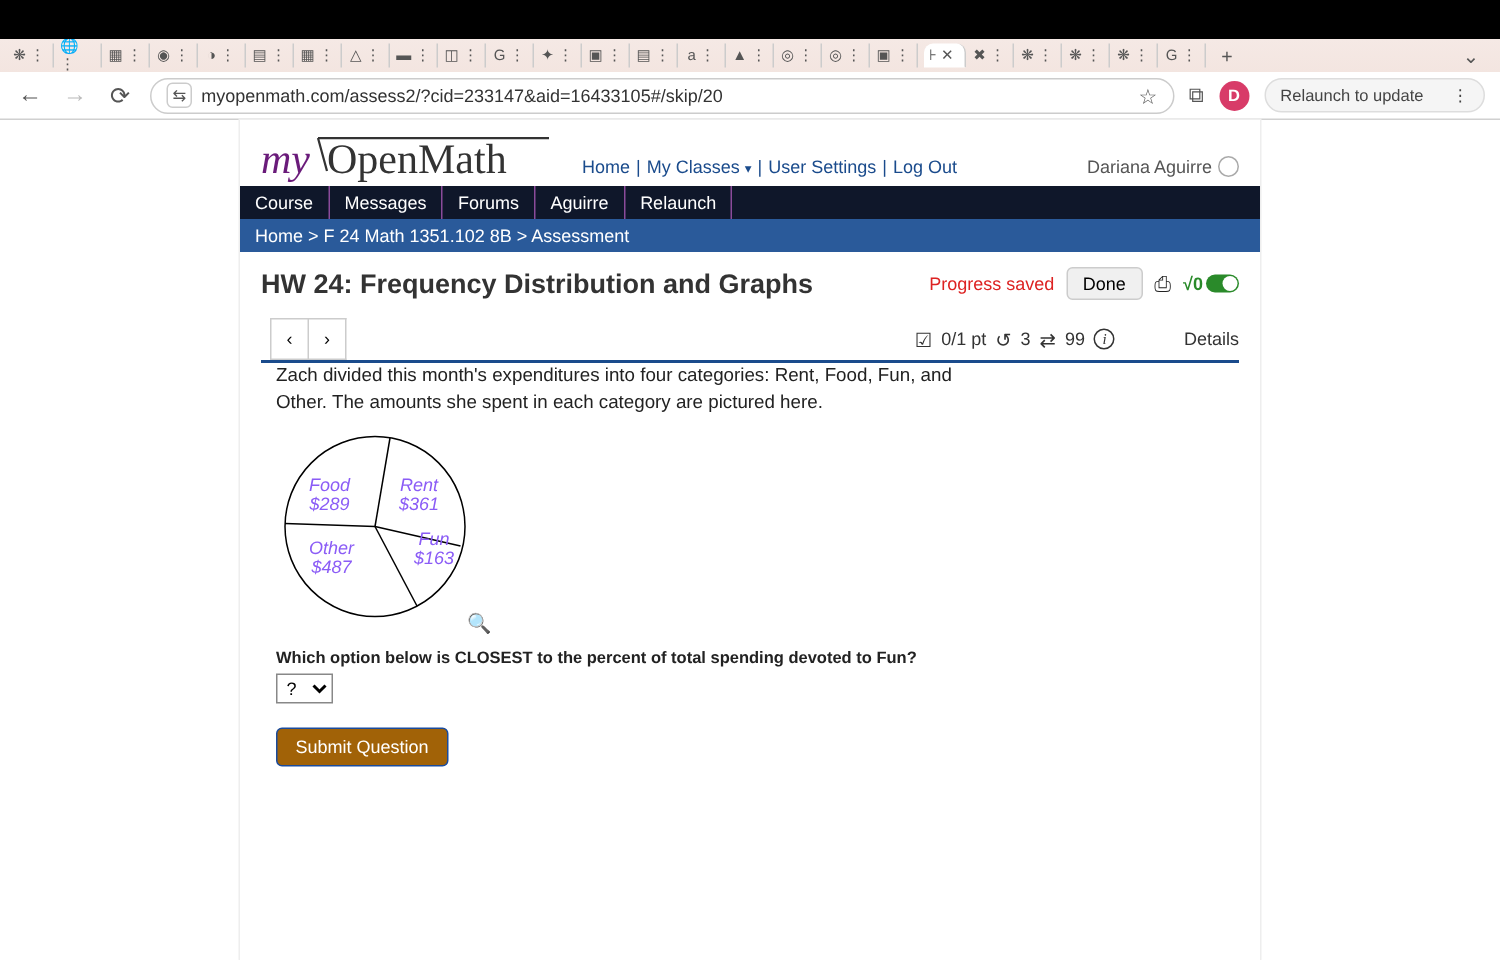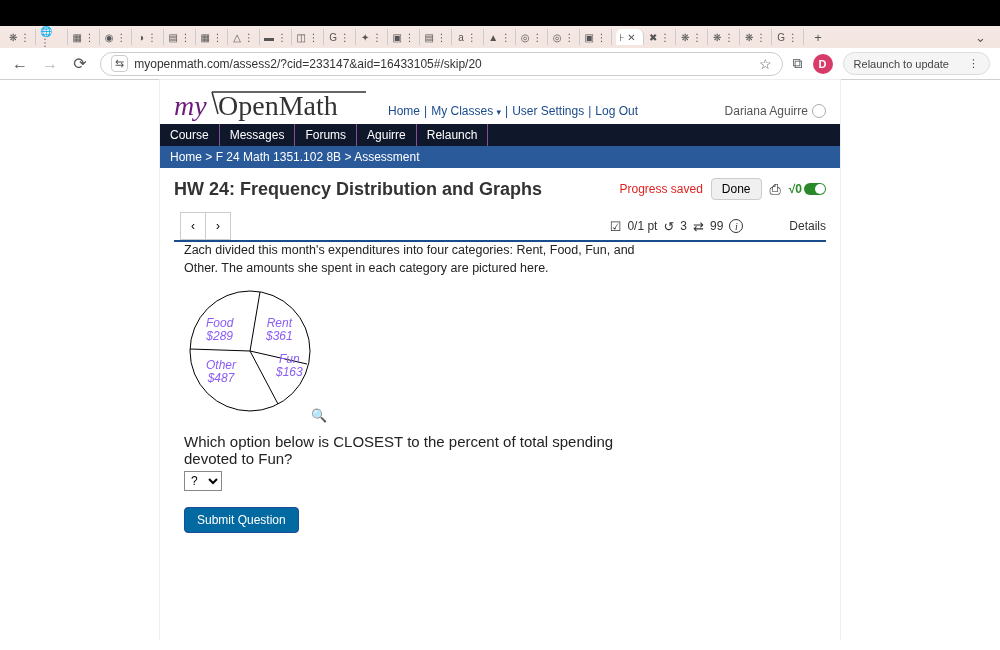--- a/index.html
+++ b/index.html
@@ -69,24 +69,24 @@
   .info-circle { display: inline-flex; width: 14px; height: 14px; border: 1px solid #333; border-radius: 50%; align-items: center; justify-content: center; font-size: 10px; font-family: Georgia, serif; font-style: italic; }
   
   .question-body { padding: 0 10px; font-size: 12.5px; color: #222; max-width: 500px; }
   .q-text { margin-bottom: 12px; line-height: 1.4; }
   
   .pie-container { position: relative; width: 130px; height: 130px; margin: 4px 0 8px 4px; }
   .pie-svg { display: block; }
   .pie-label { position: absolute; font-family: Liberation Sans, sans-serif; font-style: italic; font-size: 12px; text-align: center; line-height: 1.1; color: #8b5cf6; }
   .zoom-icon { position: absolute; bottom: -4px; right: -10px; color: #bbb; font-size: 13px; }
   
-  .q-prompt { margin-top: 14px; font-size: 15px; }
+  .q-prompt { margin-top: 14px; font-size: 11px; font-weight: bold; }
   .answer-select { margin-top: 4px; border: 1px solid #888; background: #fff; font-size: 12px; padding: 1px 2px; width: 38px; }
   
-  .submit-btn { margin-top: 16px; background: #0369a1; color: #fff; border: 1px solid #1a4b9c; border-radius: 4px; padding: 5px 12px; font-size: 12px; }
+  .submit-btn { margin-top: 16px; background: #a16207; color: #fff; border: 1px solid #1a4b9c; border-radius: 4px; padding: 5px 12px; font-size: 12px; }
 </style>
 </head>
 <body>
 
 <div class="black-bar"></div>
 
 <div class="browser-tabs">
   <span class="tab-icon">❋ ⋮</span>
   <span class="tab-icon">🌐 ⋮</span>
   <span class="tab-icon">▦ ⋮</span>

